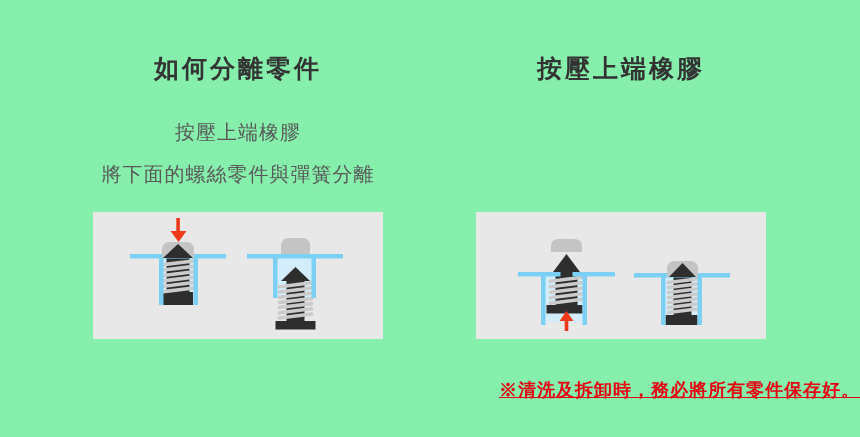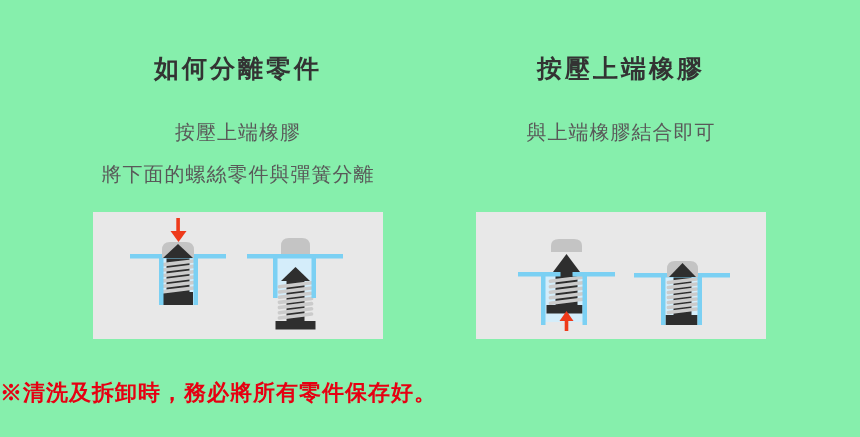--- a/index.html
+++ b/index.html
@@ -22,22 +22,22 @@
     letter-spacing:1px; color:var(--desc-gray);
   }
   .section-desc div { white-space:nowrap;margin-top:13px; }
   .diagram-box {
     position:absolute; top:212px; left:0; width:290px; height:127px;
     background:var(--diagram-box-bg);
   }
   .diagram-box svg { display:block; width:290px; height:127px; }
   .note {
     position:absolute; top:378px; left:0; width:860px;
-    text-align:left; font-size:22px; font-weight:bold;
-    letter-spacing:1px; color:var(--note-red); white-space:nowrap;
+    text-align:right; font-size:18px; font-weight:bold;
+    letter-spacing:1px; color:var(--note-red); white-space:nowrap;text-decoration:underline;
   }
   .c-blue { fill:var(--surface-blue); }
   .c-fill { fill:var(--well-fill-blue); }
   .c-cap  { fill:var(--rubber-cap-gray); }
   .c-dark { fill:var(--screw-dark); }
   .c-spr  { fill:var(--spring-gray); }
   .c-red  { fill:var(--arrow-red); }
 </style>
 </head>
 <body>
@@ -96,21 +96,20 @@
           <rect class="c-blue" x="154" y="42" width="96" height="4.5"></rect>
           <path class="c-cap" d="M188 42 L188 34 Q188 26 196 26 L209 26 Q217 26 217 34 L217 42 Z"></path>
         </g>
       </svg>
     </div>
   </section>
 
   <section class="col col-right">
     <h2 class="section-title">按壓上端橡膠</h2>
     <div class="section-desc">
-      <div>與上端橡膠結合即可</div>
     </div>
 
     <div class="diagram-box">
       <svg viewBox="0 0 290 127">
 
         <g>
           <rect class="c-fill" x="69" y="62" width="38" height="48"></rect>
           <rect class="c-dark" x="79.5" y="62" width="22" height="31"></rect>
           <g>
             <rect class="c-spr" x="72.5" y="65.5" width="36" height="3.6" rx="1.8" transform="rotate(-7 90.5 67.3)"></rect>

